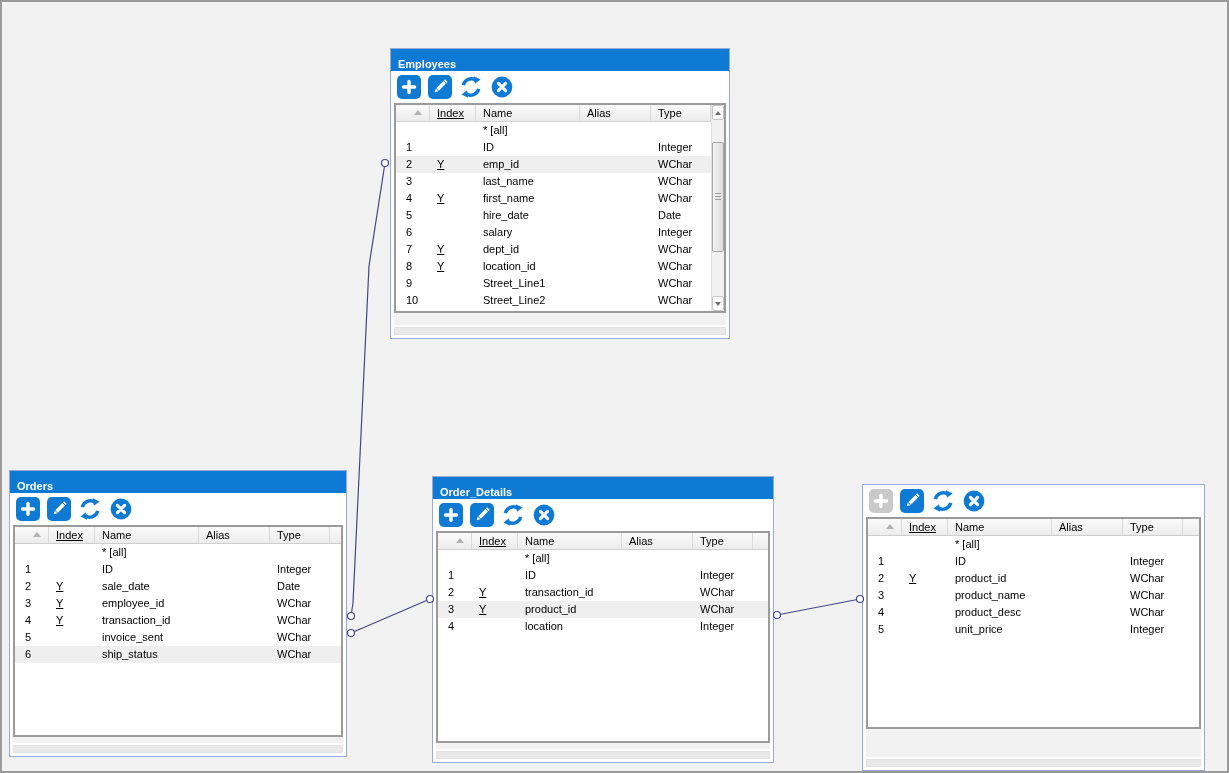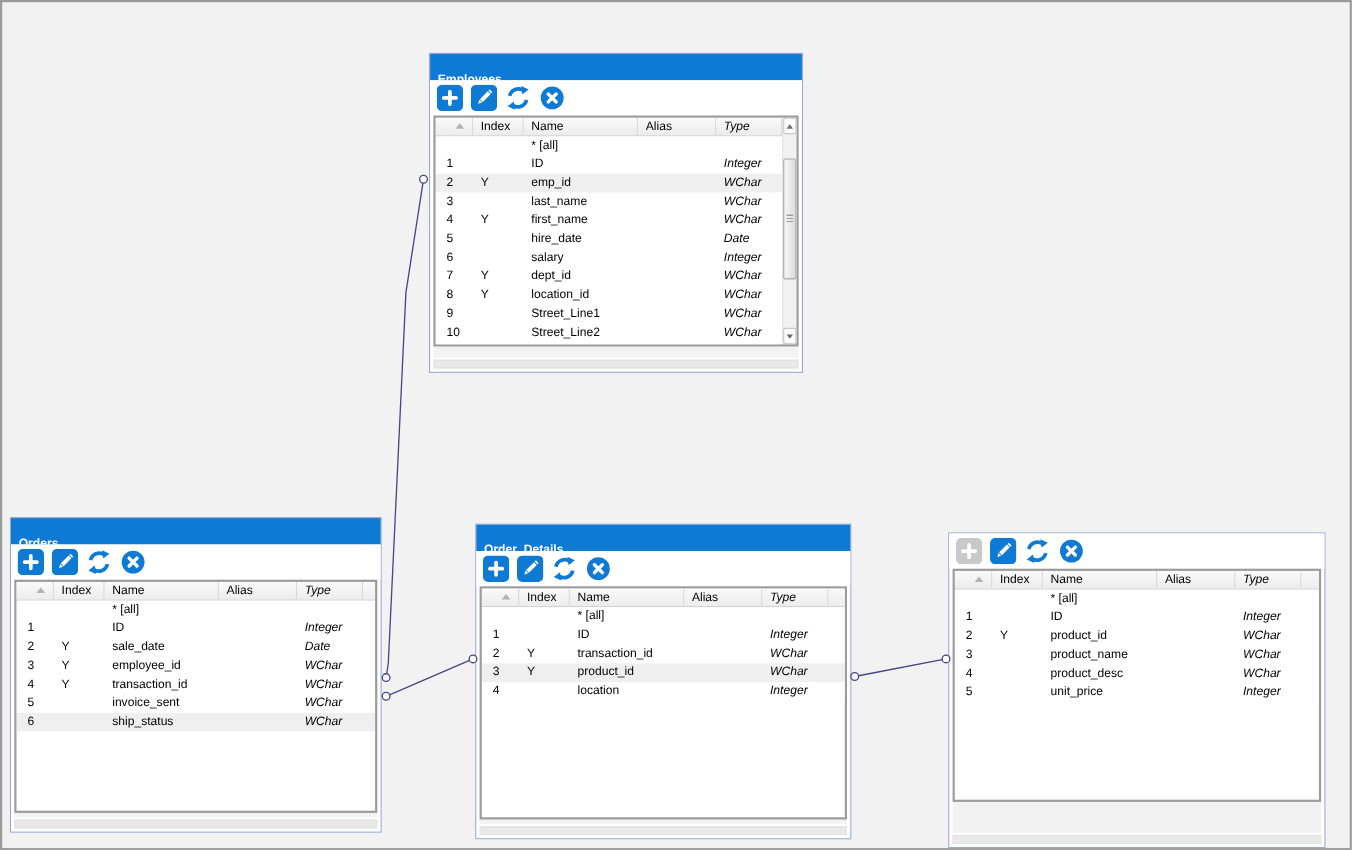--- a/index.html
+++ b/index.html
@@ -9,21 +9,21 @@
     background:#f2f2f2;border:2px solid #9a9a9a;overflow:hidden;
     font-family:"Liberation Sans",sans-serif;color:#000;
   }
   .connections{position:absolute;left:0;top:0;width:100%;height:100%;z-index:3;pointer-events:none;}
   .panel{
     position:absolute;z-index:2;background:#ffffff;
     border:1px solid var(--panel-border);display:flex;flex-direction:column;
   }
   .titlebar{
     height:22px;flex:0 0 22px;background:var(--accent);color:#fff;
-    font-size:11px;font-weight:bold;line-height:22px;padding:12px 7px;
+    font-size:11px;font-weight:bold;line-height:22px;padding:4px 7px;
     white-space:nowrap;overflow:hidden;
   }
   .toolbar{height:32px;flex:0 0 32px;display:flex;align-items:center;gap:7px;padding-left:6px;background:#fff;}
   .tbtn{width:24px;height:24px;flex:0 0 24px;cursor:pointer;}
   .tbtn svg{display:block;width:24px;height:24px;}
   .icon-bg{fill:var(--accent);}
   .icon-fill{fill:var(--accent);}
   .icon-stroke{stroke:var(--accent);}
   .tbtn.disabled .icon-bg{fill:var(--disabled);}
   .grid{
@@ -31,24 +31,24 @@
     background:#fff;overflow:hidden;flex:0 0 auto;
   }
   .ghead{
     display:flex;height:17px;font-size:11px;
     background:linear-gradient(#fafafa,#ececec);
     border-bottom:1px solid #cfcfcf;
   }
   .hcell{border-right:1px solid #dadada;line-height:16px;overflow:hidden;white-space:nowrap;}
   .cell{padding-left:7px;overflow:hidden;white-space:nowrap;}
   .c0{width:34px;flex:0 0 34px;padding-left:10px;}
-  .c1{width:46px;flex:0 0 46px;}
+  .c1{width:46px;flex:0 0 46px;text-decoration:underline;}
   .c2{width:104px;flex:0 0 104px;}
   .c3{width:71px;flex:0 0 71px;}
-  .c4{width:60px;flex:0 0 60px;font-style:italic;}
+  .c4{width:60px;flex:0 0 60px;}
   .c5{flex:1 1 auto;border-right:none;padding:0;}
   .sort-arrow{
     display:block;margin:5px auto 0;width:0;height:0;
     border-left:4px solid transparent;border-right:4px solid transparent;
     border-bottom:5px solid #b2b2b2;
   }
   .gbody{overflow:hidden;}
   .has-vscroll .gbody{margin-right:13px;}
   .grow{display:flex;height:17px;line-height:17px;font-size:11px;background:#fff;align-items:center;}
   .grow.hl{background:var(--hl);}

